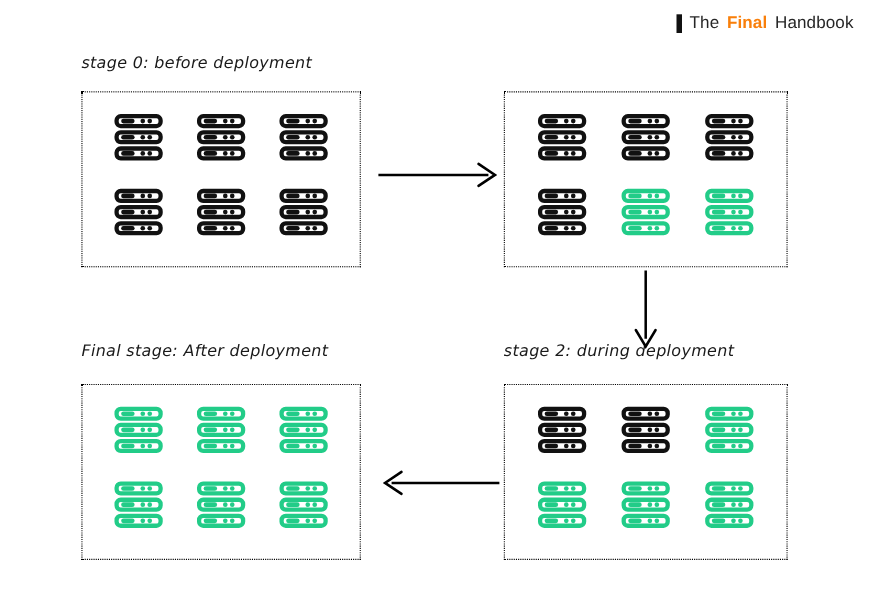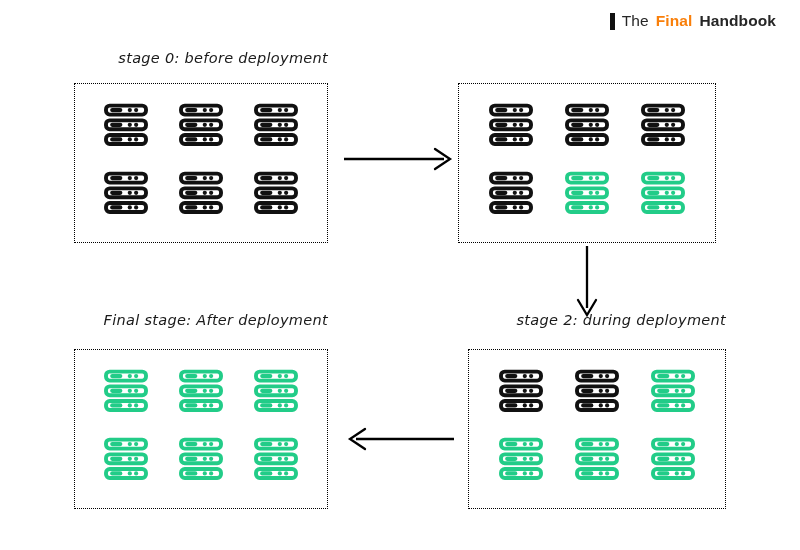--- a/index.html
+++ b/index.html
@@ -37,32 +37,32 @@
     flex: 0 0 auto;
   }
   #brand .w {
     color: #262626;
   }
   #brand .w.accent {
     color: #f97f0a;
     font-weight: bold;
   }
   #brand .w.bold {
-    font-weight: bold;
+    font-weight: normal;
   }
 
   
   .stage {
     position: absolute;
   }
   .stage-label {
     position: absolute;
     left: 0;
     width: 100%;
-    text-align: right;
+    text-align: left;
     font-family: "DejaVu Sans", sans-serif;
     font-size: 14.5px;
     color: #1a1a1a;
     font-style: italic;
     letter-spacing: 0.3px;
     white-space: nowrap;
   }
   .stage-box {
     position: absolute;
     border: 1.6px dotted #000000;
@@ -303,21 +303,21 @@
             <rect x="8.3" y="40.3" width="47.4" height="10.6" rx="4.416666666666667" ry="4.416666666666667" fill="none" stroke="#22cc88" stroke-width="4.6"></rect>
             <rect x="13.2" y="43.1" width="14.5" height="5" rx="2.5" ry="2.5" fill="#22cc88"></rect>
             <circle cx="36.5" cy="45.6" r="2.5" fill="#22cc88"></circle>
             <circle cx="44" cy="45.6" r="2.5" fill="#22cc88"></circle>
           </svg>
         </div>
       </div>
   </div>
 </div>
 
-<div class="stage" style="left:468px; top:312px; width:258px; height:200px;text-decoration:underline;">
+<div class="stage" style="left:458px; top:312px; width:258px; height:200px;text-decoration:underline;">
   <div class="stage-label" style="top:0px;">stage 2: during deployment</div>
   <div class="stage-box" style="left:0; top:37px; width:258px; height:160px;">
     <div class="grid">
         <div style="display: flex; align-items: center; justify-content: center;">
           <svg class="server" viewBox="0 0 64 64">
             <rect x="8.3" y="5.5" width="47.4" height="10.6" rx="4.416666666666667" ry="4.416666666666667" fill="none" stroke="#111111" stroke-width="4.6"></rect>
             <rect x="13.2" y="8.3" width="14.5" height="5" rx="2.5" ry="2.5" fill="#111111"></rect>
             <circle cx="36.5" cy="10.8" r="2.5" fill="#111111"></circle>
             <circle cx="44" cy="10.8" r="2.5" fill="#111111"></circle>
             <rect x="8.3" y="22.9" width="47.4" height="10.6" rx="4.416666666666667" ry="4.416666666666667" fill="none" stroke="#111111" stroke-width="4.6"></rect>

